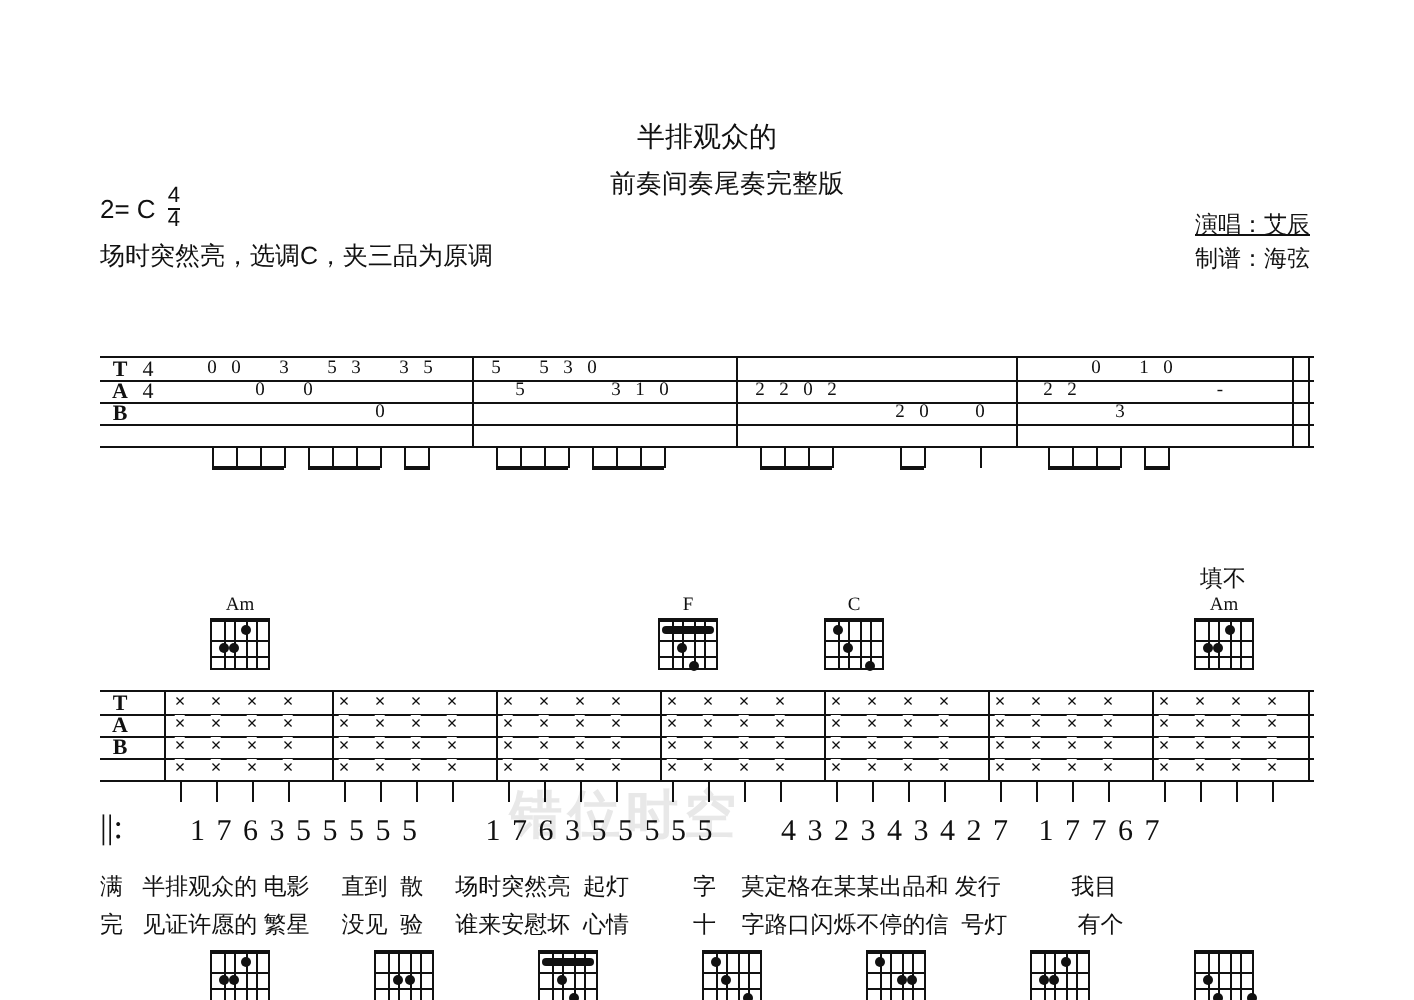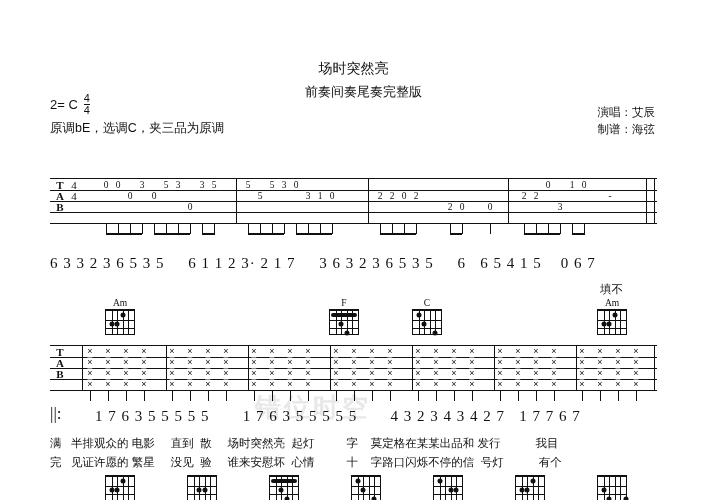--- a/index.html
+++ b/index.html
@@ -75,21 +75,21 @@
     top: 120px;
     left: 50px;
     font-size: 12.5px;
   }
   .credit {
     position: absolute;
     right: 52px;
     font-size: 11.5px;
     text-align: right;
   }
-  .credit.c1 { top: 105px; }
+  .credit.c1 { top: 105px; text-decoration: underline; }
   .credit.c2 { top: 122px; }
 
   
   .system {
     position: absolute;
     left: 50px;
     width: 607px;
   }
   .staff {
     position: relative;
@@ -262,32 +262,32 @@
     position: absolute;
     font-size: 17px;
     font-family: "Liberation Serif", serif;
   }
 </style>
 </head>
 <body>
 
 <div class="sheet">
 
-  <div class="subtitle">场时突然亮</div>
+  <div class="subtitle">半排观众的</div>
   <div class="subtitle2">前奏间奏尾奏完整版</div>
 
   <div class="key-line">
     <span>2= C</span>
     <span class="meter">
       <span>4</span>
       <span style="border-top:1px solid #111;">4</span>
     </span>
   </div>
 
-  <div class="orig-line">原调bE，选调C，夹三品为原调</div>
+  <div class="orig-line">场时突然亮，选调C，夹三品为原调</div>
   <div class="credit c1">演唱：艾辰</div>
   <div class="credit c2">制谱：海弦</div>
 
   <div class="watermark">错位时空</div>
 
   <div class="system" style="top:178px;">
     <div class="staff">
       <div class="line l1"></div>
       <div class="line l2"></div>
       <div class="line l3"></div>
@@ -381,21 +381,20 @@
         <div class="stem" style="left:486px;"></div>
       <div class="stem" style="left:498px;"></div>
         <div class="stem" style="left:510px;"></div>
       <div class="stem" style="left:522px;"></div>
         <div class="stem" style="left:534px;"></div>
       <div class="beam" style="left:474px;width:36px;top:10px;"></div>
       <div class="beam" style="left:522px;width:13px;top:10px;"></div>
     </div>
   </div>
 
-  <div class="jianpu" style="top:255px;">6 3 3 2 3 6 5 3 5     6 1 1 2 3· 2 1 7     3 6 3 2 3 6 5 3 5     6   6 5 4 1 5    0 6 7</div>
   <div class="lyrics" style="top:282px; left:600px;">填不</div>
 
   <div class="chordrow" style="top:298px;" id="chordrow1">
       <div class="chordbox" style="left: 48px;">
         <div class="chordname">Am</div>
         <div class="grid">
           <i class="v" style="left: 5.6px;"></i>
           <i class="v" style="left: 11.2px;"></i>
           <i class="v" style="left: 16.8px;"></i>
           <i class="v" style="left: 22.4px;"></i>

